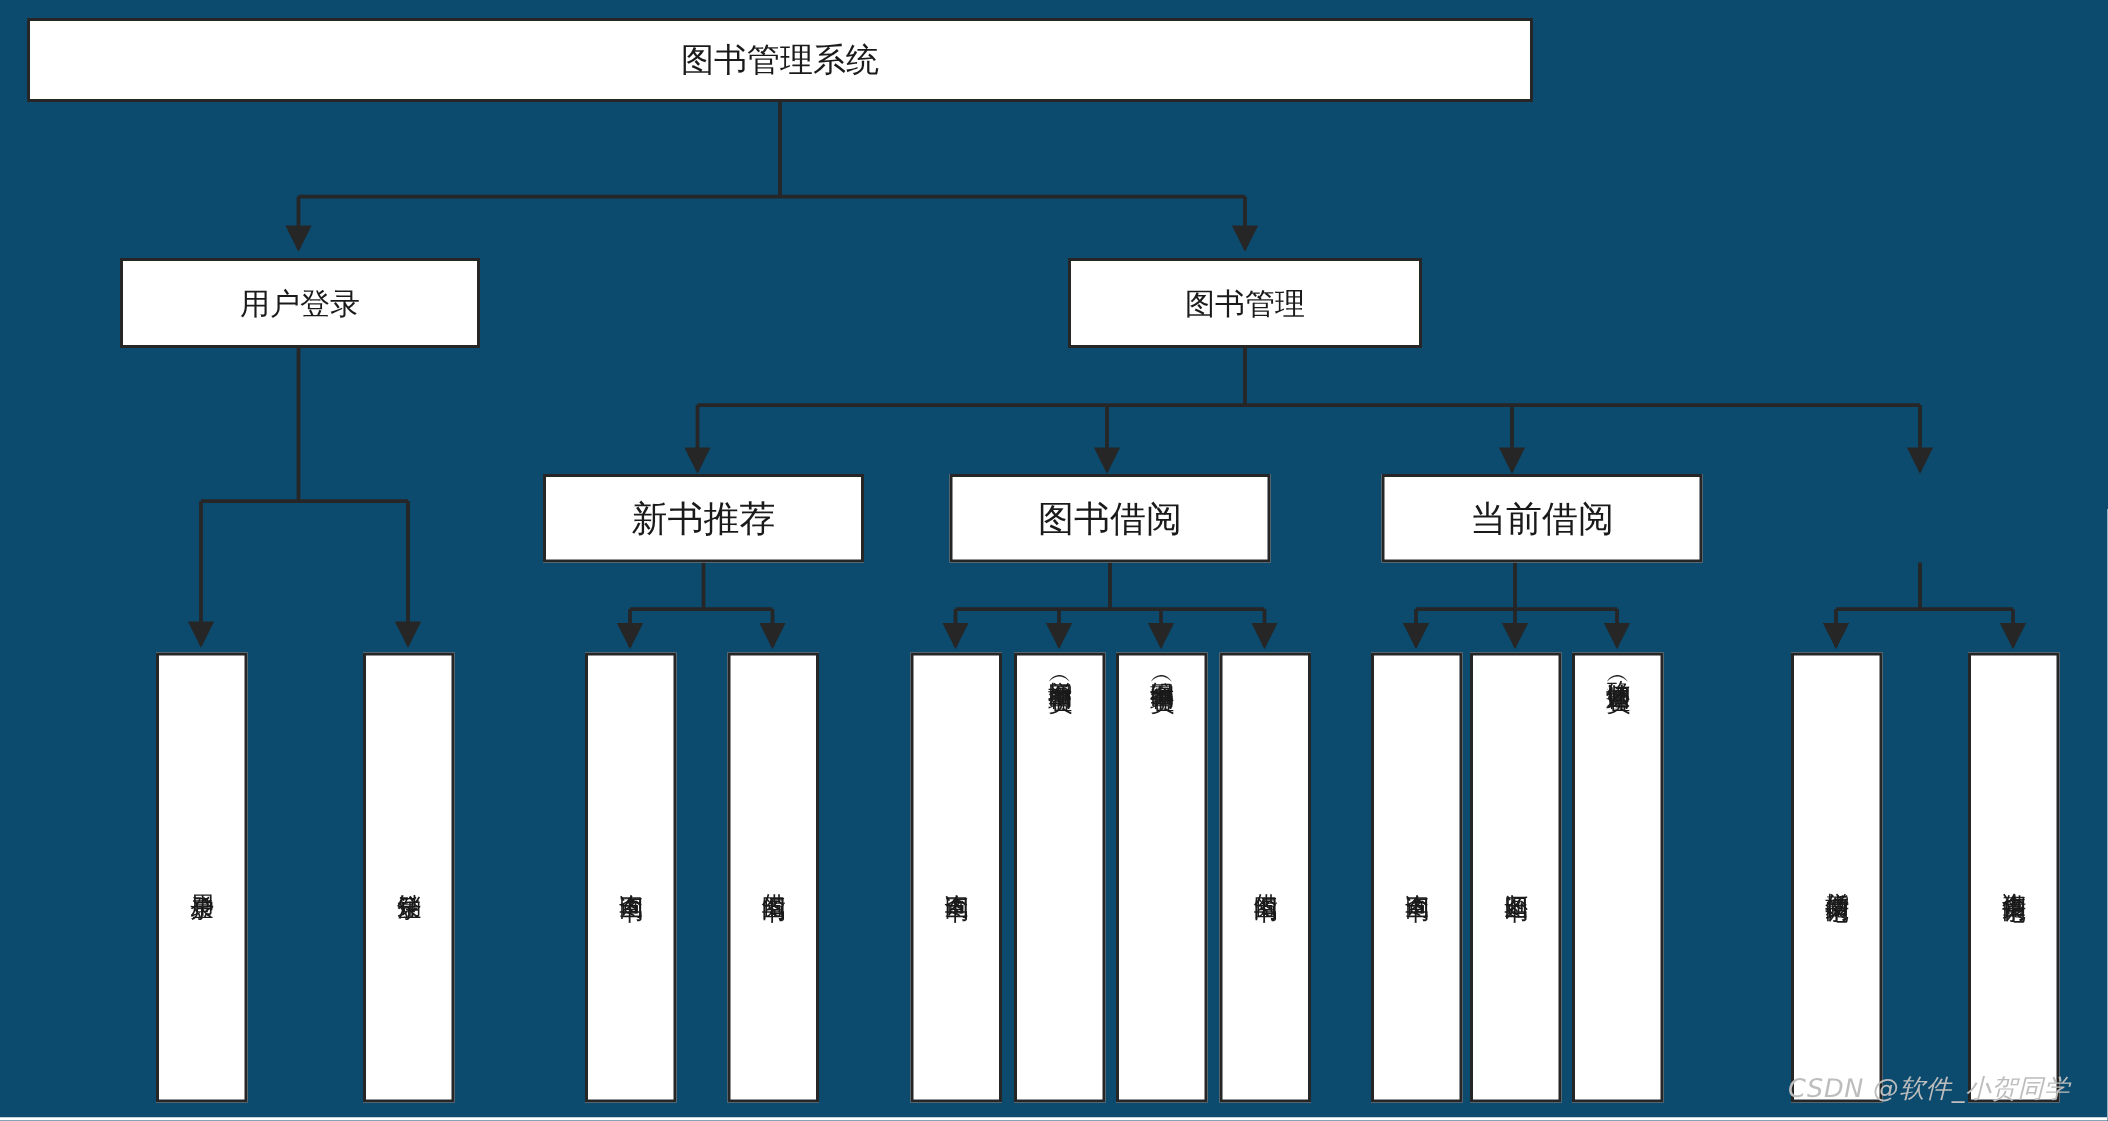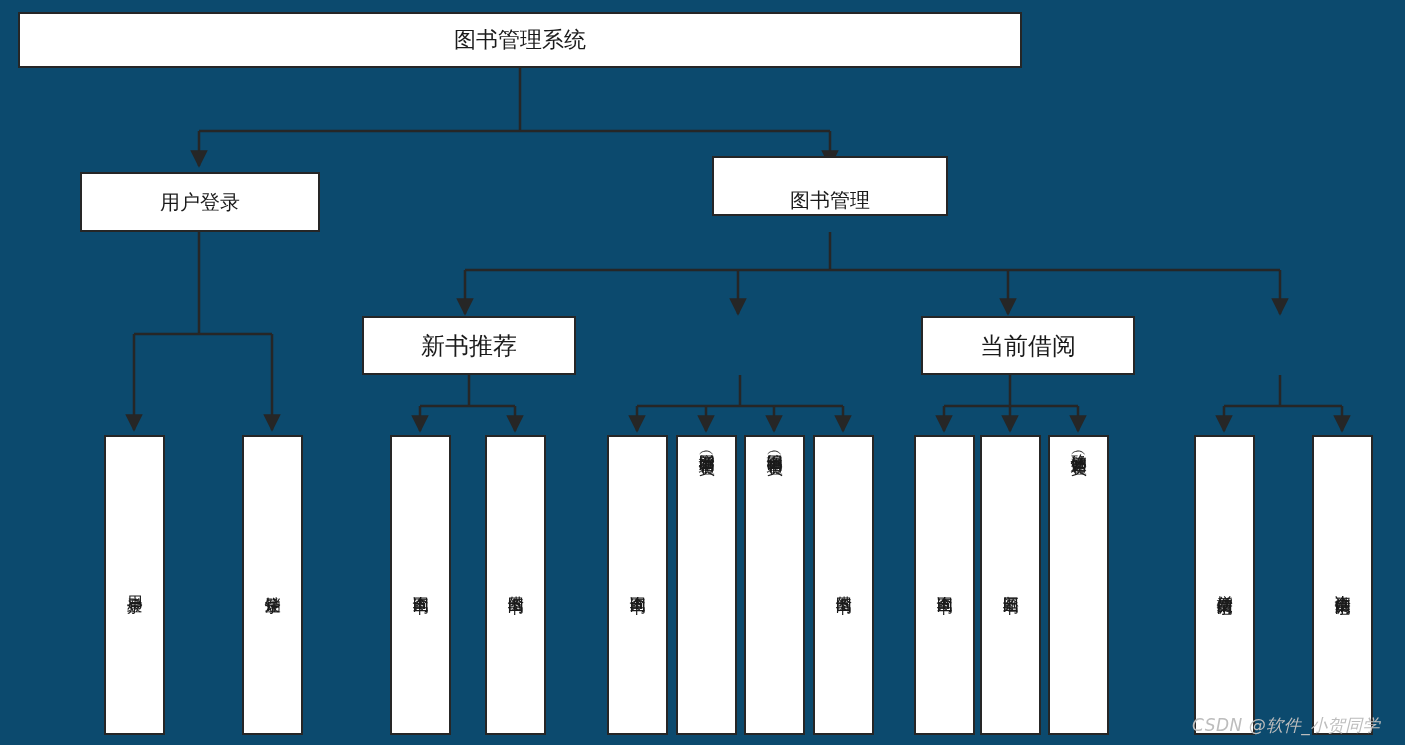--- a/index.html
+++ b/index.html
@@ -120,26 +120,29 @@
     </g>
   </svg>
 
   <div class="node root" style="left:18px; top:12px; width:1004px; height:56px;">
     <span>图书管理系统</span>
   </div>
 
   <div class="node level2" style="left:80px; top:172px; width:240px; height:60px;">
     <span>用户登录</span>
   </div>
-  <div class="node level2" style="left:712px; top:156px; width:236px; height:60px;align-items:flex-end;">
+  <div class="node level2" style="left:712px; top:172px; width:236px; height:60px;">
     <span>图书管理</span>
   </div>
 
   <div class="node level3" style="left:362px; top:316px; width:214px; height:59px;">
     <span>新书推荐</span>
+  </div>
+  <div class="node level3" style="left:633px; top:316px; width:214px; height:59px;">
+    <span>图书借阅</span>
   </div>
   <div class="node level3" style="left:921px; top:316px; width:214px; height:59px;text-align:right;">
     <span>当前借阅</span>
   </div>
 
   <div class="node vert" style="left:104px; top:435px; width:61px; height:300px;">
     <span>用户登录</span>
   </div>
   <div class="node vert" style="left:242px; top:435px; width:61px; height:300px;">
     <span>注销登录</span>

